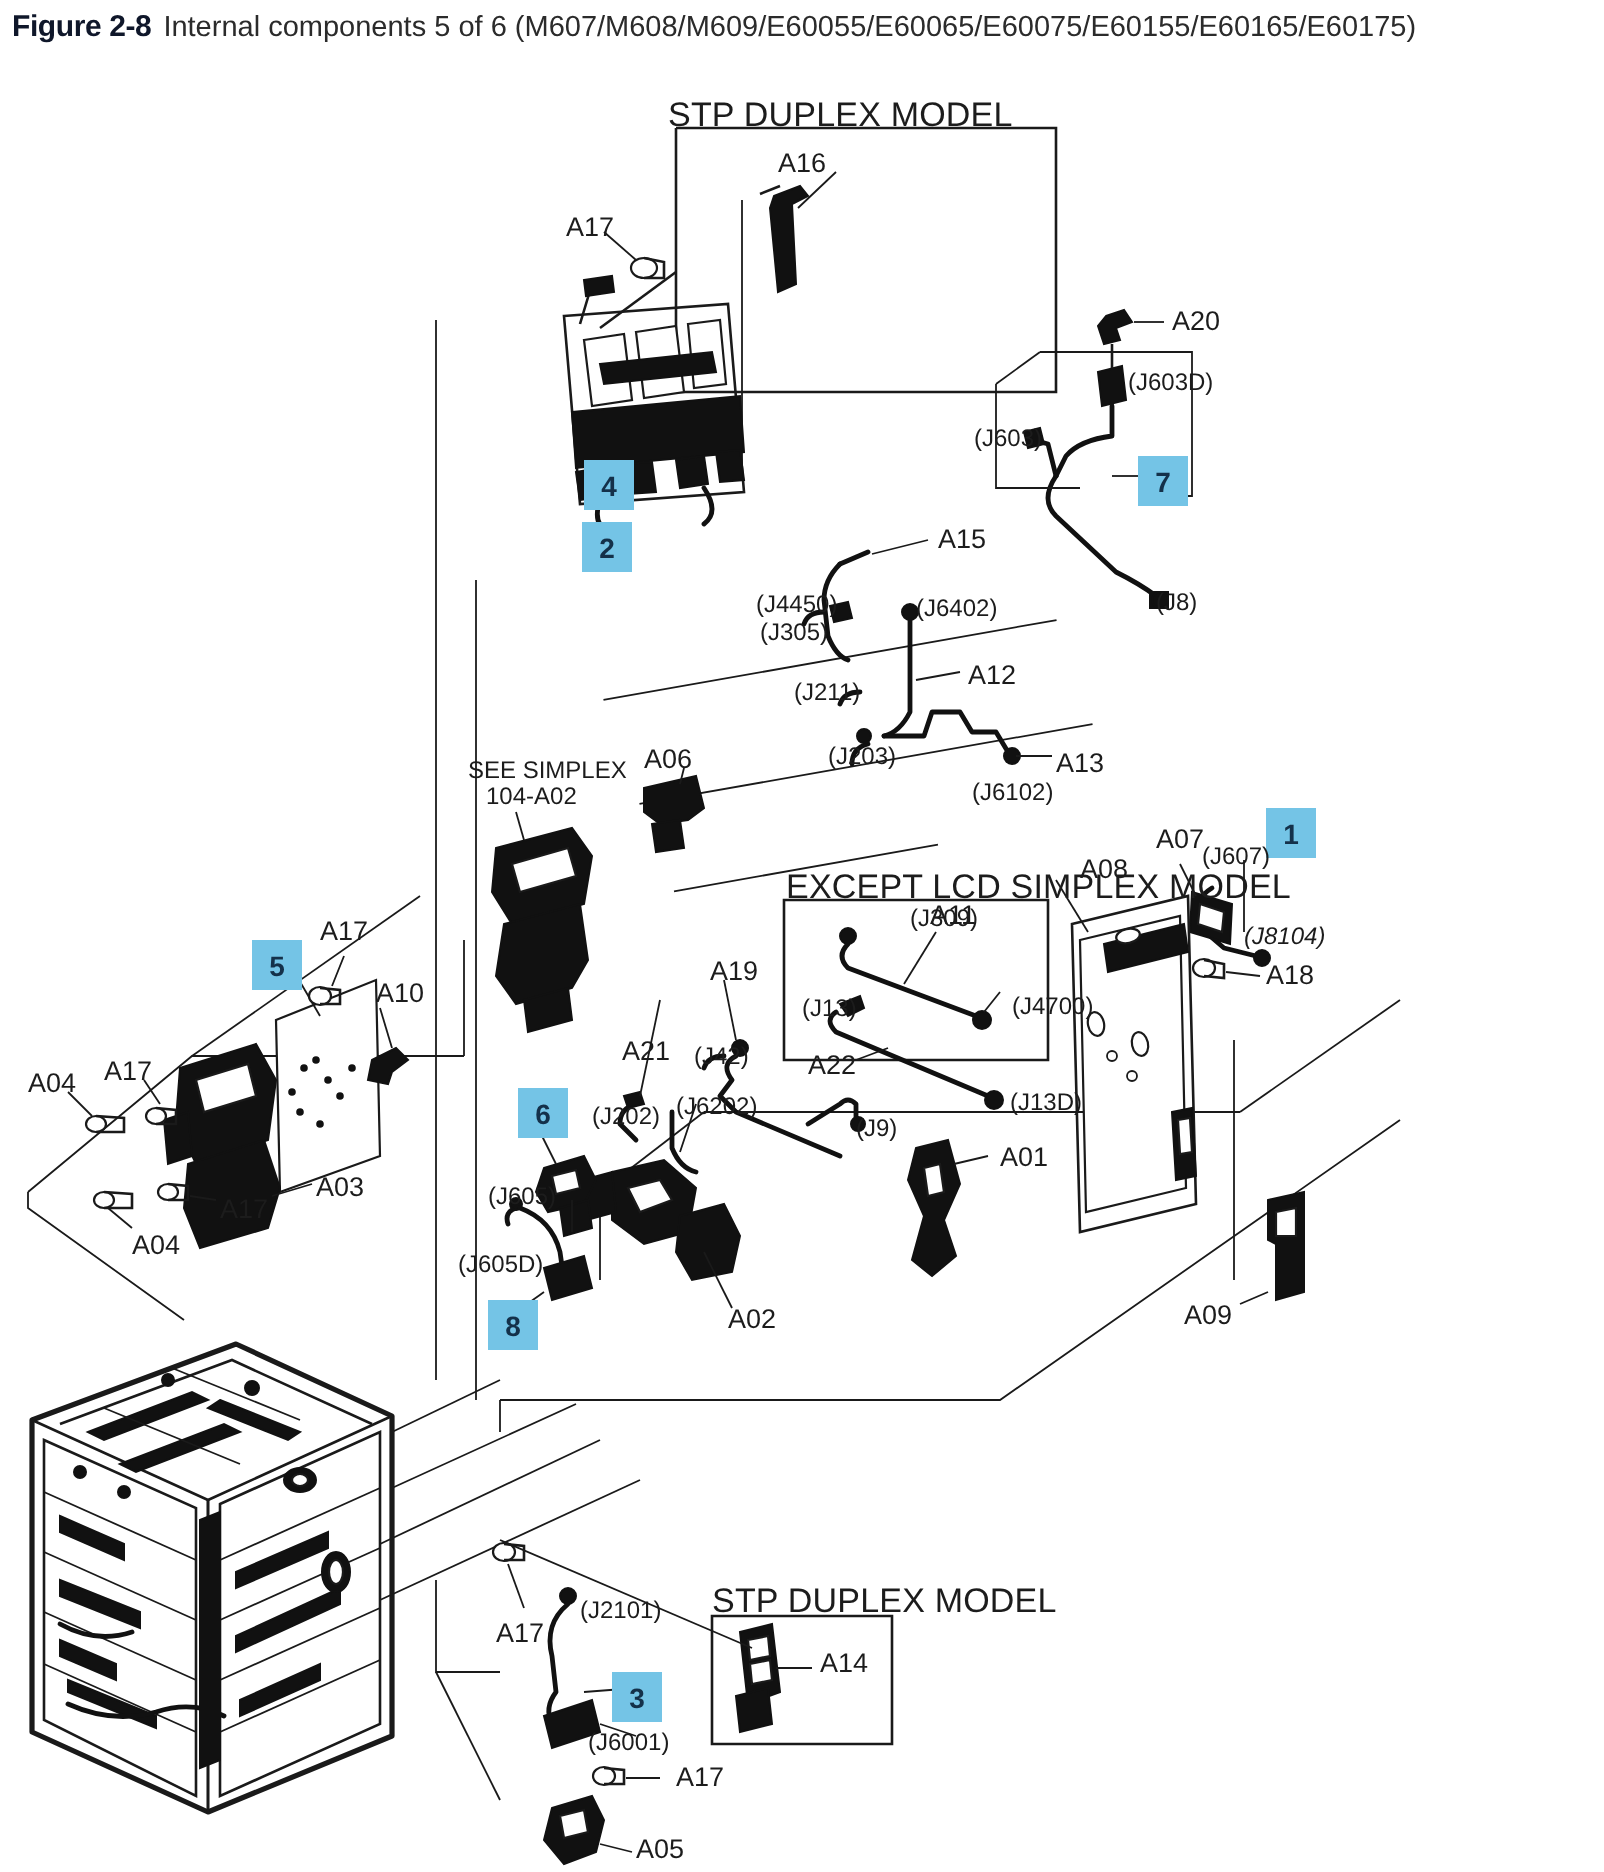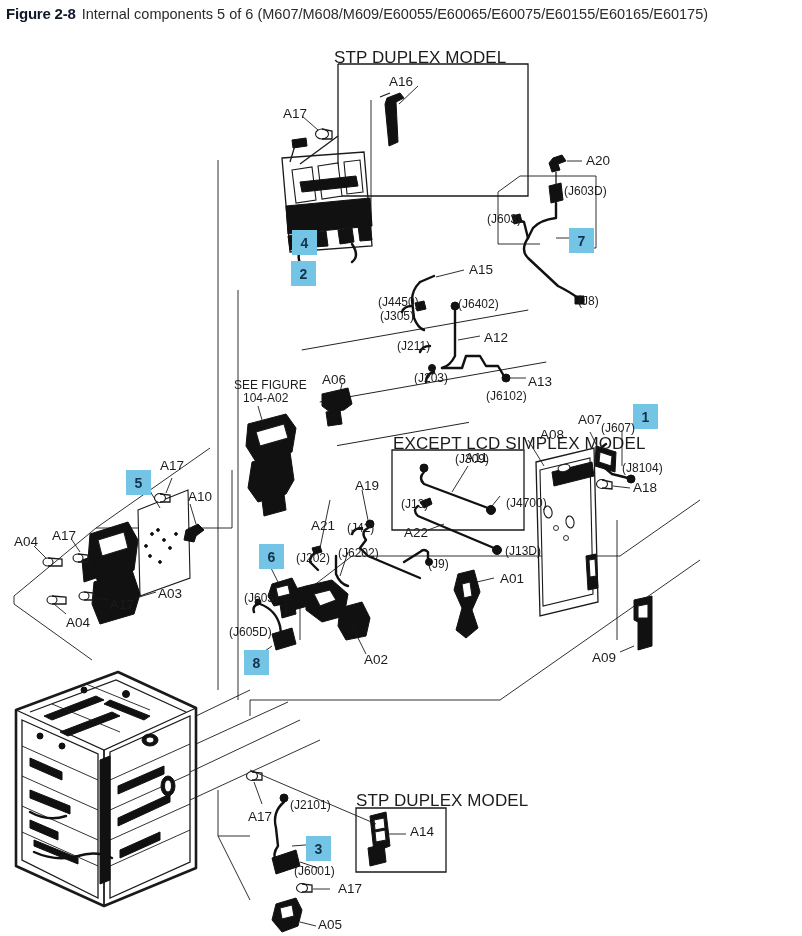--- a/index.html
+++ b/index.html
@@ -435,34 +435,34 @@
 <div class="lbl" style="left:469px;top:262px;">A15</div>
 <div class="lbl sm" style="left:378px;top:295px;">(J4450)</div>
 <div class="lbl sm" style="left:380px;top:309px;">(J305)</div>
 <div class="lbl sm" style="left:458px;top:297px;">(J6402)</div>
 <div class="lbl" style="left:484px;top:330px;">A12</div>
 <div class="lbl sm" style="left:397px;top:339px;">(J211)</div>
 <div class="lbl sm" style="left:414px;top:371px;">(J203)</div>
 <div class="lbl" style="left:528px;top:374px;">A13</div>
 <div class="lbl sm" style="left:486px;top:389px;">(J6102)</div>
 
-<div class="lbl sm" style="left:234px;top:378px;">SEE FIGURE</div>
+<div class="lbl sm" style="left:234px;top:378px;">SEE SIMPLEX</div>
 <div class="lbl sm" style="left:243px;top:391px;">104-A02</div>
 <div class="lbl" style="left:322px;top:372px;">A06</div>
 
 <div class="lbl sm" style="left:407px;top:452px;margin-left:48px;">(J309)</div>
 <div class="lbl" style="left:465px;top:450px;">A11</div>
 <div class="lbl sm" style="left:485px;top:496px;margin-left:21px;">(J4700)</div>
 <div class="lbl sm" style="left:401px;top:497px;">(J13)</div>
 <div class="lbl" style="left:404px;top:525px;">A22</div>
 <div class="lbl sm" style="left:505px;top:544px;">(J13D)</div>
 
 <div class="lbl" style="left:578px;top:412px;">A07</div>
 <div class="lbl sm" style="left:601px;top:421px;">(J607)</div>
-<div class="lbl sm" style="left:622px;top:461px;">(J8104)</div>
+<div class="lbl sm" style="left:622px;top:461px;font-style:italic;">(J8104)</div>
 <div class="lbl" style="left:540px;top:427px;">A08</div>
 <div class="lbl" style="left:633px;top:480px;">A18</div>
 
 <div class="lbl" style="left:355px;top:478px;">A19</div>
 <div class="lbl sm" style="left:347px;top:521px;">(J42)</div>
 <div class="lbl" style="left:311px;top:518px;">A21</div>
 <div class="lbl sm" style="left:296px;top:551px;">(J202)</div>
 <div class="lbl sm" style="left:338px;top:546px;">(J6202)</div>
 <div class="lbl sm" style="left:428px;top:557px;">(J9)</div>
 <div class="lbl" style="left:500px;top:571px;">A01</div>

